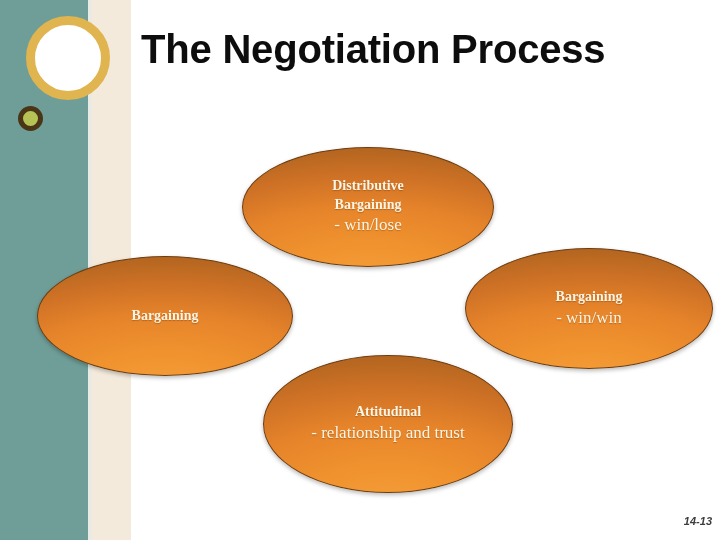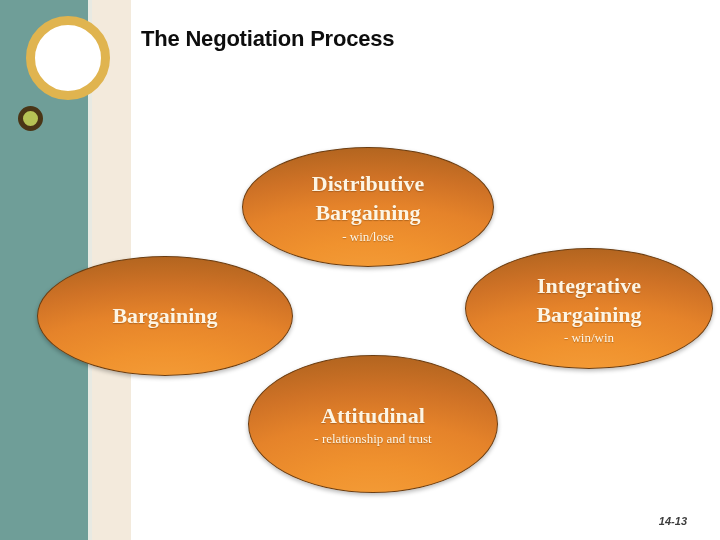--- a/index.html
+++ b/index.html
@@ -56,21 +56,21 @@
     background: #b6c255;
   }
 
   
   .slide-title {
     position: absolute;
     left: 141px;
     top: 27px;
     width: 540px;
     font-family: "Liberation Sans", "DejaVu Sans", sans-serif;
-    font-size: 22px;
+    font-size: 40px;
     font-weight: bold;
     color: #0d0d0d;
     letter-spacing: -0.2px;
     line-height: 1.1;
   }
 
   
   .ellipse {
     position: absolute;
     border-radius: 50%;
@@ -86,44 +86,44 @@
     display: flex;
     flex-direction: column;
     align-items: center;
     justify-content: center;
     text-align: center;
     color: #fdf5e4;
     overflow: visible;
   }
   .ellipse .head {
     font-weight: bold;
-    font-size: 22px;
+    font-size: 14px;
     line-height: 1.33;
     text-shadow: 0 1px 1px rgba(90,45,10,0.35);
     white-space: nowrap;
   }
   .ellipse .sub {
     font-weight: normal;
-    font-size: 13px;
+    font-size: 17px;
     line-height: 1.33;
     text-shadow: 0 1px 1px rgba(90,45,10,0.35);
   }
 
   #ellipse-distributive   { left: 242px; top: 147px; width: 252px; height: 120px; }
   #ellipse-integrative    { left: 465px; top: 248px; width: 248px; height: 121px; }
   #ellipse-intraorg       { left:  37px; top: 256px; width: 256px; height: 120px; }
-  #ellipse-attitudinal    { left: 248px; top: 355px; width: 250px; height: 138px; align-items: center; }
+  #ellipse-attitudinal    { left: 263px; top: 355px; width: 250px; height: 138px; align-items: center; }
 
   #ellipse-intraorg .sub { width: 254px; }
   #ellipse-attitudinal .sub { width: 230px; }
 
   
   .page-number {
     position: absolute;
-    right: 33px;
+    right: 8px;
     bottom: 13px;
     font-family: "Liberation Sans", "DejaVu Sans", sans-serif;
     font-size: 11px;
     font-style: italic;
     font-weight: bold;
     color: #3d3d3d;
   }
 </style>
 </head>
 <body>
@@ -139,21 +139,20 @@
 
   <div class="slide-title">The Negotiation Process</div>
 
   <div class="ellipse" id="ellipse-distributive">
     <div class="head">Distributive</div>
     <div class="head">Bargaining</div>
     <div class="sub">- win/lose</div>
   </div>
 
   <div class="ellipse" id="ellipse-integrative">
-    <div class="head">Integrative</div>
     <div class="head">Bargaining</div>
     <div class="sub">- win/win</div>
   </div>
 
   <div class="ellipse" id="ellipse-intraorg">
     <div class="head">Bargaining</div>
   </div>
 
   <div class="ellipse" id="ellipse-attitudinal">
     <div class="head">Attitudinal</div>

